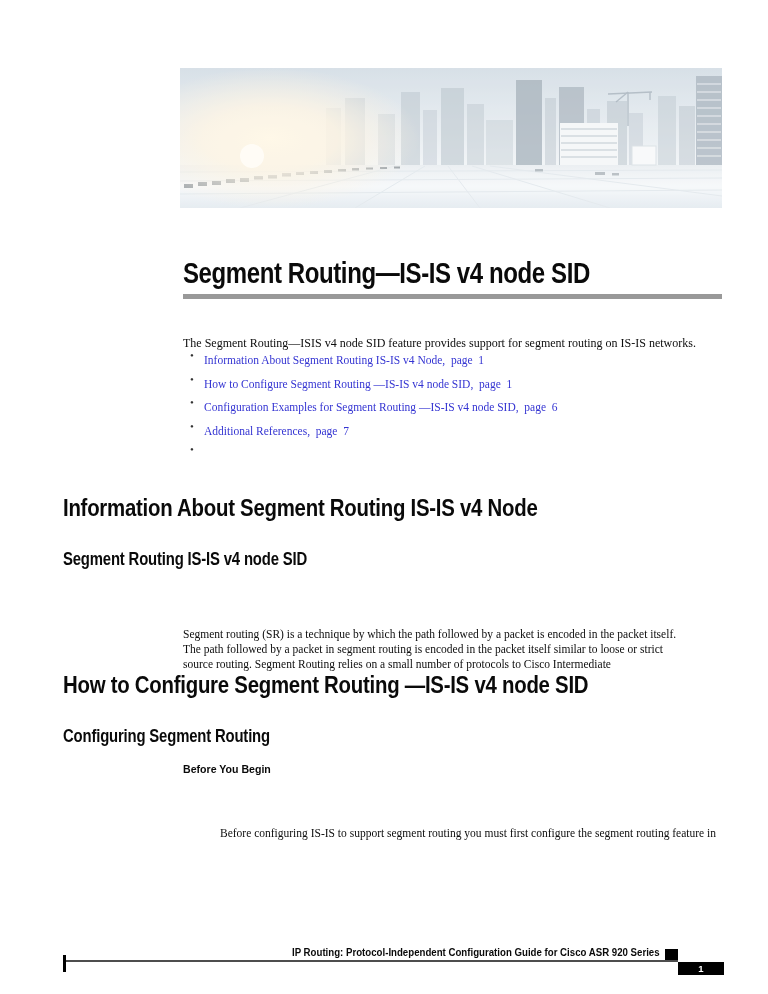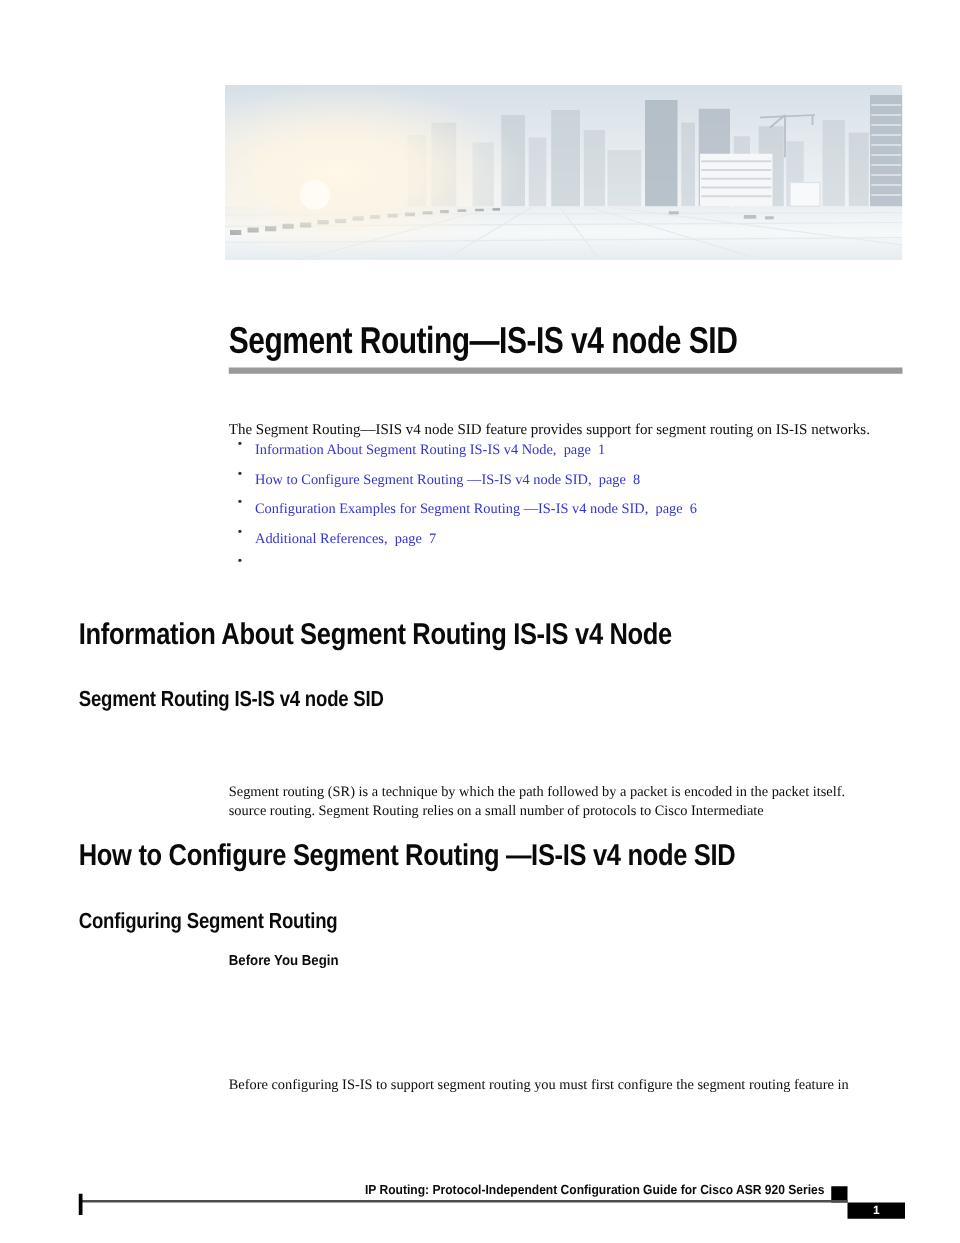--- a/index.html
+++ b/index.html
@@ -207,46 +207,47 @@
   <div class="title-rule"></div>
   <div class="intro">The Segment Routing—ISIS v4 node SID feature provides support for segment routing on IS-IS networks.</div>
 
   <ul class="toc">
     <li>
       <span class="bullet">•</span>
       <span class="toc-link">Information About Segment Routing IS-IS v4 Node,  page  1</span>
     </li>
     <li>
       <span class="bullet">•</span>
-      <span class="toc-link">How to Configure Segment Routing —IS-IS v4 node SID,  page  8</span>
+      <span class="toc-link">How to Configure Segment Routing —IS-IS v4 node SID,  page  1</span>
     </li>
     <li>
       <span class="bullet">•</span>
       <span class="toc-link">Configuration Examples for Segment Routing —IS-IS v4 node SID,  page  6</span>
     </li>
     <li>
       <span class="bullet">•</span>
       <span class="toc-link">Additional References,  page  7</span>
     </li>
     <li>
       <span class="bullet">•</span>
     </li>
   </ul>
 
   <div class="h1" style="top:494px;">Information About Segment Routing IS-IS v4 Node</div>
   <div class="h2" style="top:549px;">Segment Routing IS-IS v4 node SID</div>
   <div class="body-par" style="top:580px;">
     <div class="line">Segment routing (SR) is a technique by which the path followed by a packet is encoded in the packet itself.</div>
+    <div class="line">The path followed by a packet in segment routing is encoded in the packet itself similar to loose or strict</div>
     <div class="line">source routing. Segment Routing relies on a small number of protocols to Cisco Intermediate</div>
   </div>
 
   <div class="h1" style="top:671px;">How to Configure Segment Routing —IS-IS v4 node SID</div>
   <div class="h2" style="top:726px;">Configuring Segment Routing</div>
   <div class="h3" style="top:763px;">Before You Begin</div>
-  <div class="body-par" style="top:814px;">
+  <div class="body-par" style="top:779px;text-align:center;">
     <div class="line">Before configuring IS-IS to support segment routing you must first configure the segment routing feature in</div>
   </div>
 
   <div class="footer-title">IP Routing: Protocol-Independent Configuration Guide for Cisco ASR 920 Series</div>
   <div class="footer-square"></div>
   <div class="footer-line"></div>
   <div class="footer-tick"></div>
   <div class="footer-pagebox">1</div>
 
 </div>

